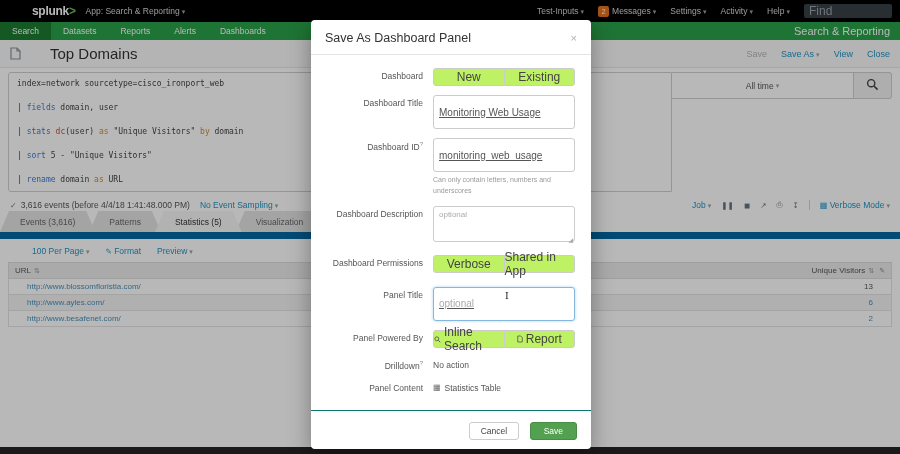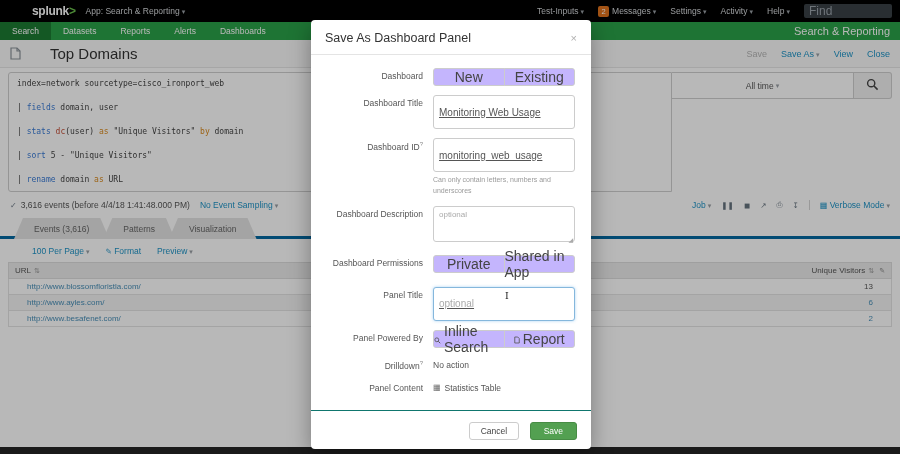--- a/index.html
+++ b/index.html
@@ -44,21 +44,21 @@
 
   .events-row { display:flex; align-items:center; margin:8px 10px 0 10px; font-size:8.5px; }
   .check { color:#6b7785; margin-right:4px; font-size:8px; }
   .events-summary { color:#555; }
   .link { color:#1e93c6; cursor:default; }
   .events-right { margin-left:auto; display:flex; align-items:center; gap:10px; }
   .job-icon { color:#66737f; font-size:7.5px; cursor:default; }
   .vsep { width:1px; height:10px; background:#d5d5d5; }
 
   
-  .tabs { margin-top:8px; border-bottom:3px solid #0369a1; height:21px; display:flex; align-items:flex-start; padding-left:14px; }
+  .tabs { margin-top:8px; border-bottom:7px solid #0369a1; height:21px; display:flex; align-items:flex-end; padding-left:0; }
   .tab { position:relative; height:21px; padding:0 20px; margin-right:-6px; display:flex; align-items:center; font-size:8.5px; color:#666; background:#e3e3e3; clip-path:polygon(0 100%, 9px 0, calc(100% - 9px) 0, 100% 100%); cursor:default; }
   .tab.active { background:#f7f7f7; color:#333; z-index:2; }
 
   .results-toolbar { display:flex; align-items:center; gap:16px; font-size:8.5px; margin:7px 10px 6px 32px; }
 
   
   .stats-table { margin:0 8px; width:884px; border-collapse:collapse; font-size:8px; }
   .stats-table th { background:#ececec; color:#555; font-weight:normal; text-align:left; padding:3px 6px; border:1px solid #ddd; }
   .stats-table td { padding:3px 18px; border:1px solid #e4e4e4;margin-left:44px; }
   .stats-table tr:nth-child(odd) td { background:#fff; }
@@ -85,21 +85,21 @@
   .form-label { width:106px; flex-shrink:0; text-align:right; padding-right:10px; padding-top:3px; font-size:8.5px; color:#555; }
   .form-label sup { font-size:6px; color:#888; }
   .form-control { flex:1; position:relative; }
   .txt-input { width:100%; height:17px; border:1px solid #ccc; border-radius:3px; font-size:10px; padding:16px 5px; color:#555; font-family:"Liberation Sans",sans-serif; outline:none; background:#fff;text-decoration:underline; }
   .txt-input::placeholder, .txt-area::placeholder { color:#aaa; }
   .txt-input.focused { border-color:#85b7dc; box-shadow:0 0 3px rgba(82,168,236,0.5); }
   .txt-area { width:100%; height:36px; border:1px solid #ccc; border-radius:3px; font-size:8px; padding:3px 5px; color:#555; resize:none; font-family:"Liberation Sans",sans-serif; outline:none; }
   .resize-grip { position:absolute; right:2px; bottom:3px; font-size:6px; color:#aaa; }
   .help-text { font-size:7px; color:#9a9a9a; line-height:1.55; margin-top:3px; }
   .btn-group { display:flex; }
-  .btn-seg { flex:1; height:18px; border:1px solid #ccc; background:#c4b5fd; font-size:14px; color:#444; display:flex; align-items:center; justify-content:center; gap:3px; cursor:default; }
+  .btn-seg { flex:1; height:18px; border:1px solid #ccc; background:#bef264; font-size:12px; color:#444; display:flex; align-items:center; justify-content:center; gap:3px; cursor:default; }
   .btn-seg:first-child { border-radius:3px 0 0 3px; }
   .btn-seg:last-child { border-radius:0 3px 3px 0; margin-left:-1px; }
   .static-val { font-size:8.5px; color:#555; padding-top:3px; display:flex; align-items:center; gap:4px; }
   .grid-ic { font-size:8px; color:#666; }
   .ibeam-cursor { position:absolute; left:72px; top:3px; font-family:"DejaVu Serif",serif; font-size:9.5px; color:#222; pointer-events:none; }
   .modal-footer { border-top:1px solid #0f766e; padding:9px 14px; text-align:right; }
   .btn-cancel { display:inline-block; padding:3px 11px; border:1px solid #ccc; border-radius:3px; background:#fff; font-size:8.5px; color:#444; cursor:default; }
   .btn-save { display:inline-block; padding:3px 13px; border:1px solid #478c45; border-radius:3px; background:#53a051; font-size:8.5px; color:#fff; margin-left:6px; cursor:default; }
 </style>
 </head>
@@ -175,20 +175,21 @@
       <span class="job-icon">⎙</span>
       <span class="job-icon">↧</span>
       <span class="vsep"></span>
       <span class="link"><span class="grid-ic" style="color:#1e93c6;">▦</span> <span>Verbose Mode</span><span class="caret">▾</span></span>
     </div>
   </div>
 
   <div class="tabs">
     <span class="tab">Events (3,616)</span>
     <span class="tab">Patterns</span>
+    <span class="tab active">Statistics (5)</span>
     <span class="tab">Visualization</span>
   </div>
 
   <div class="results-toolbar">
     <span class="link"><span>100 Per Page</span><span class="caret">▾</span></span>
     <span class="link"><span style="font-size:7.5px;">✎</span> <span>Format</span></span>
     <span class="link"><span>Preview</span><span class="caret">▾</span></span>
   </div>
 
   <table class="stats-table">
@@ -252,21 +253,21 @@
       <div class="form-label">Dashboard Description</div>
       <div class="form-control">
         <textarea class="txt-area" placeholder="optional" style=""></textarea>
         <span class="resize-grip">◢</span>
       </div>
     </div>
 
     <div class="form-row">
       <div class="form-label">Dashboard Permissions</div>
       <div class="form-control btn-group">
-        <span class="btn-seg">Private</span>
+        <span class="btn-seg">Verbose</span>
         <span class="btn-seg">Shared in App</span>
       </div>
     </div>
 
     <div class="form-row" style="margin-top:14px;">
       <div class="form-label">Panel Title</div>
       <div class="form-control">
         <input class="txt-input focused" placeholder="optional" style="">
         <span class="ibeam-cursor">I</span>
       </div>

